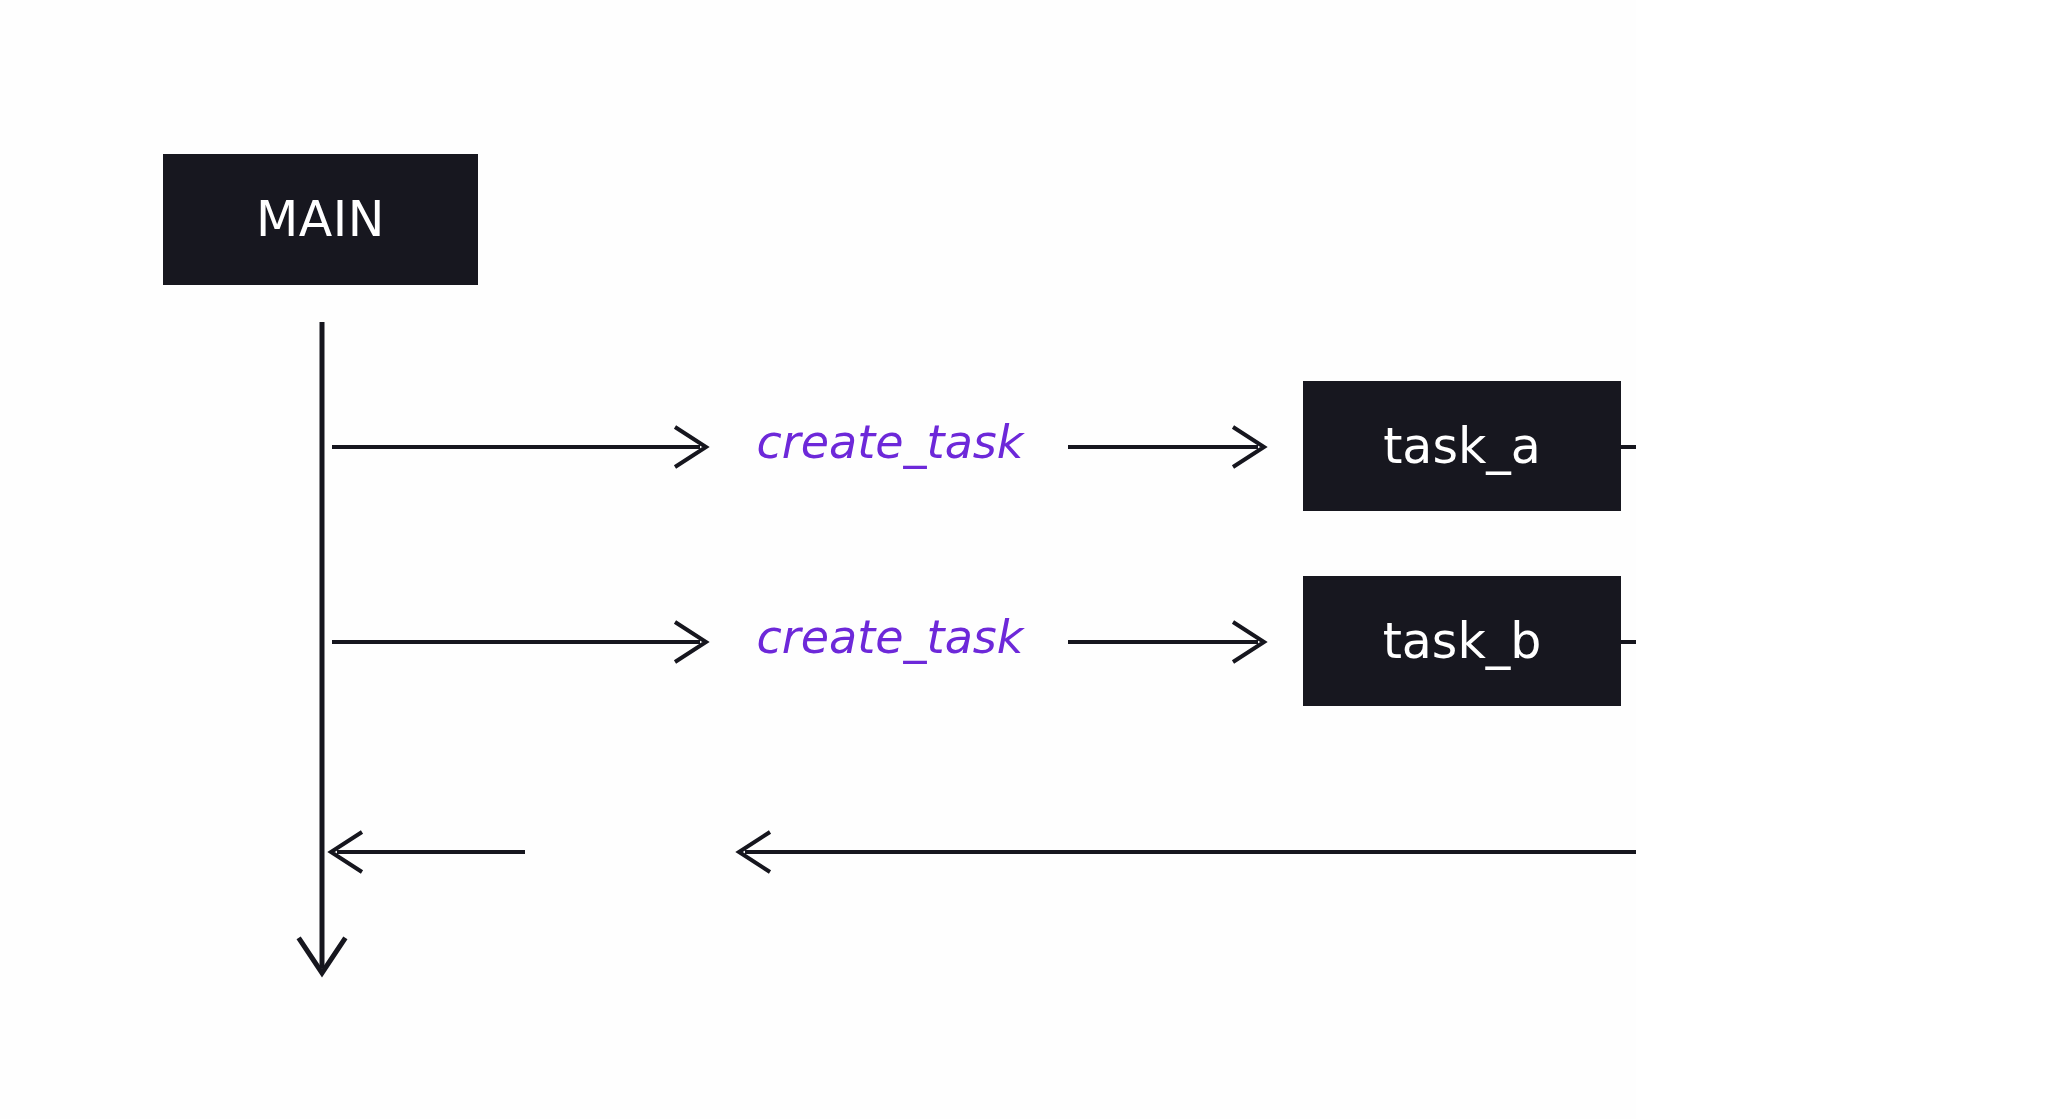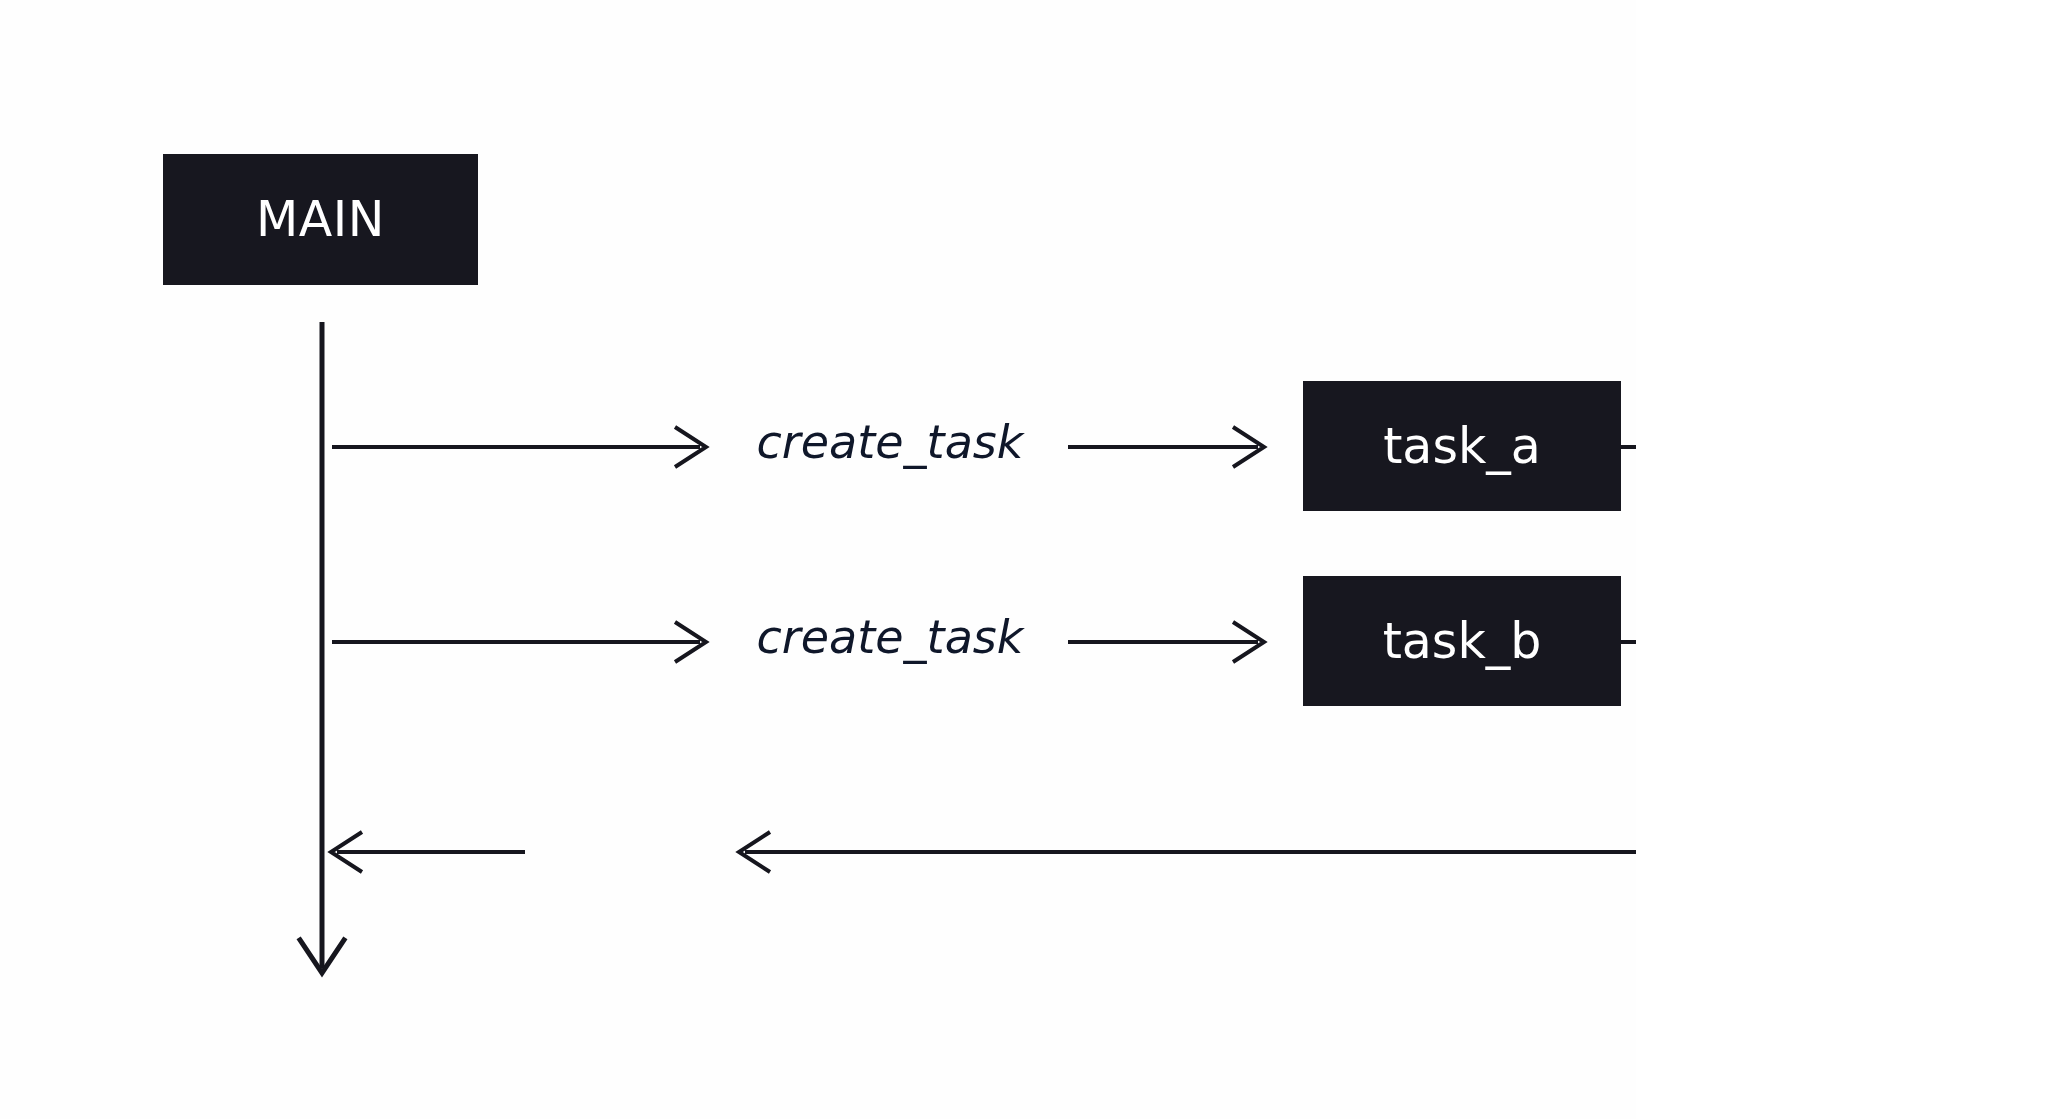--- a/index.html
+++ b/index.html
@@ -36,21 +36,21 @@
   }
   .node-label {
     color: #ffffff;
     font-family: "DejaVu Sans", "Liberation Sans", sans-serif;
     font-weight: 400;
     letter-spacing: 0.5px;
     white-space: nowrap;
   }
   .edge-label {
     position: absolute;
-    color: #0f172a;
+    color: #6d28d9;
     font-family: "DejaVu Sans", "Liberation Sans", sans-serif;
     font-style: italic;
     font-weight: 400;
     white-space: nowrap;
     text-align: center;
   }
   #box-main {
     left: 163px;
     top: 154px;
     width: 315px;

